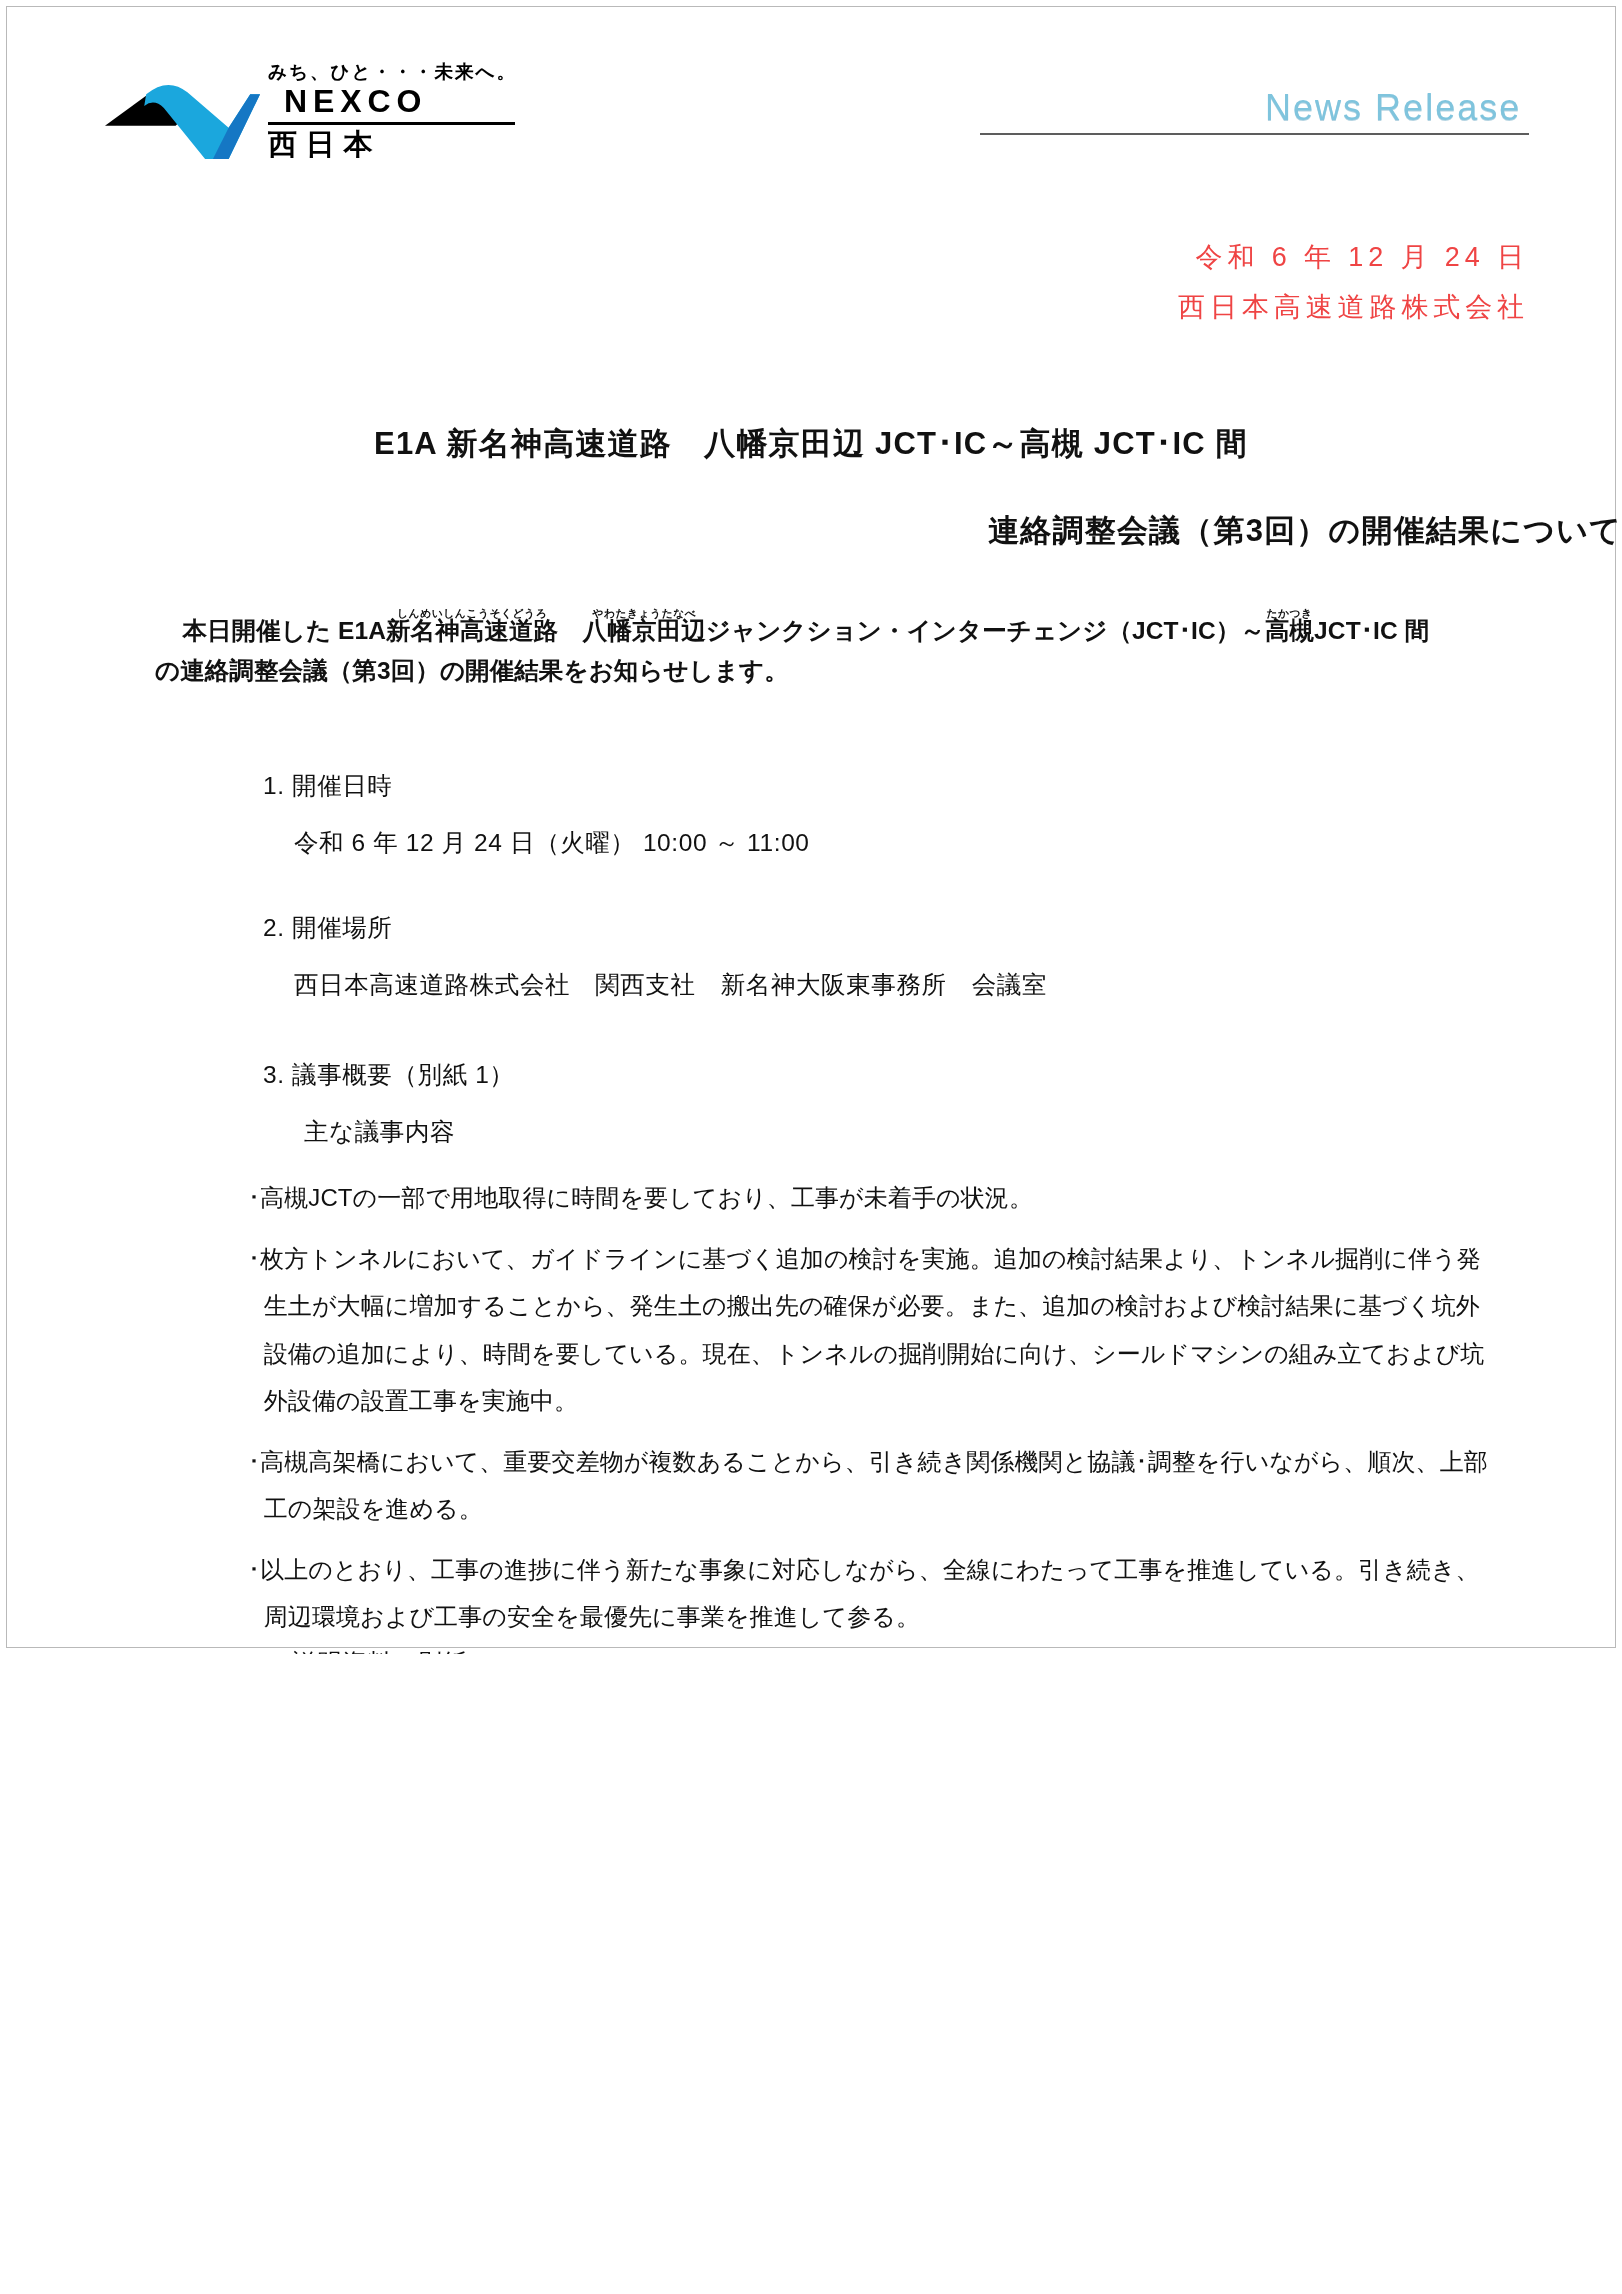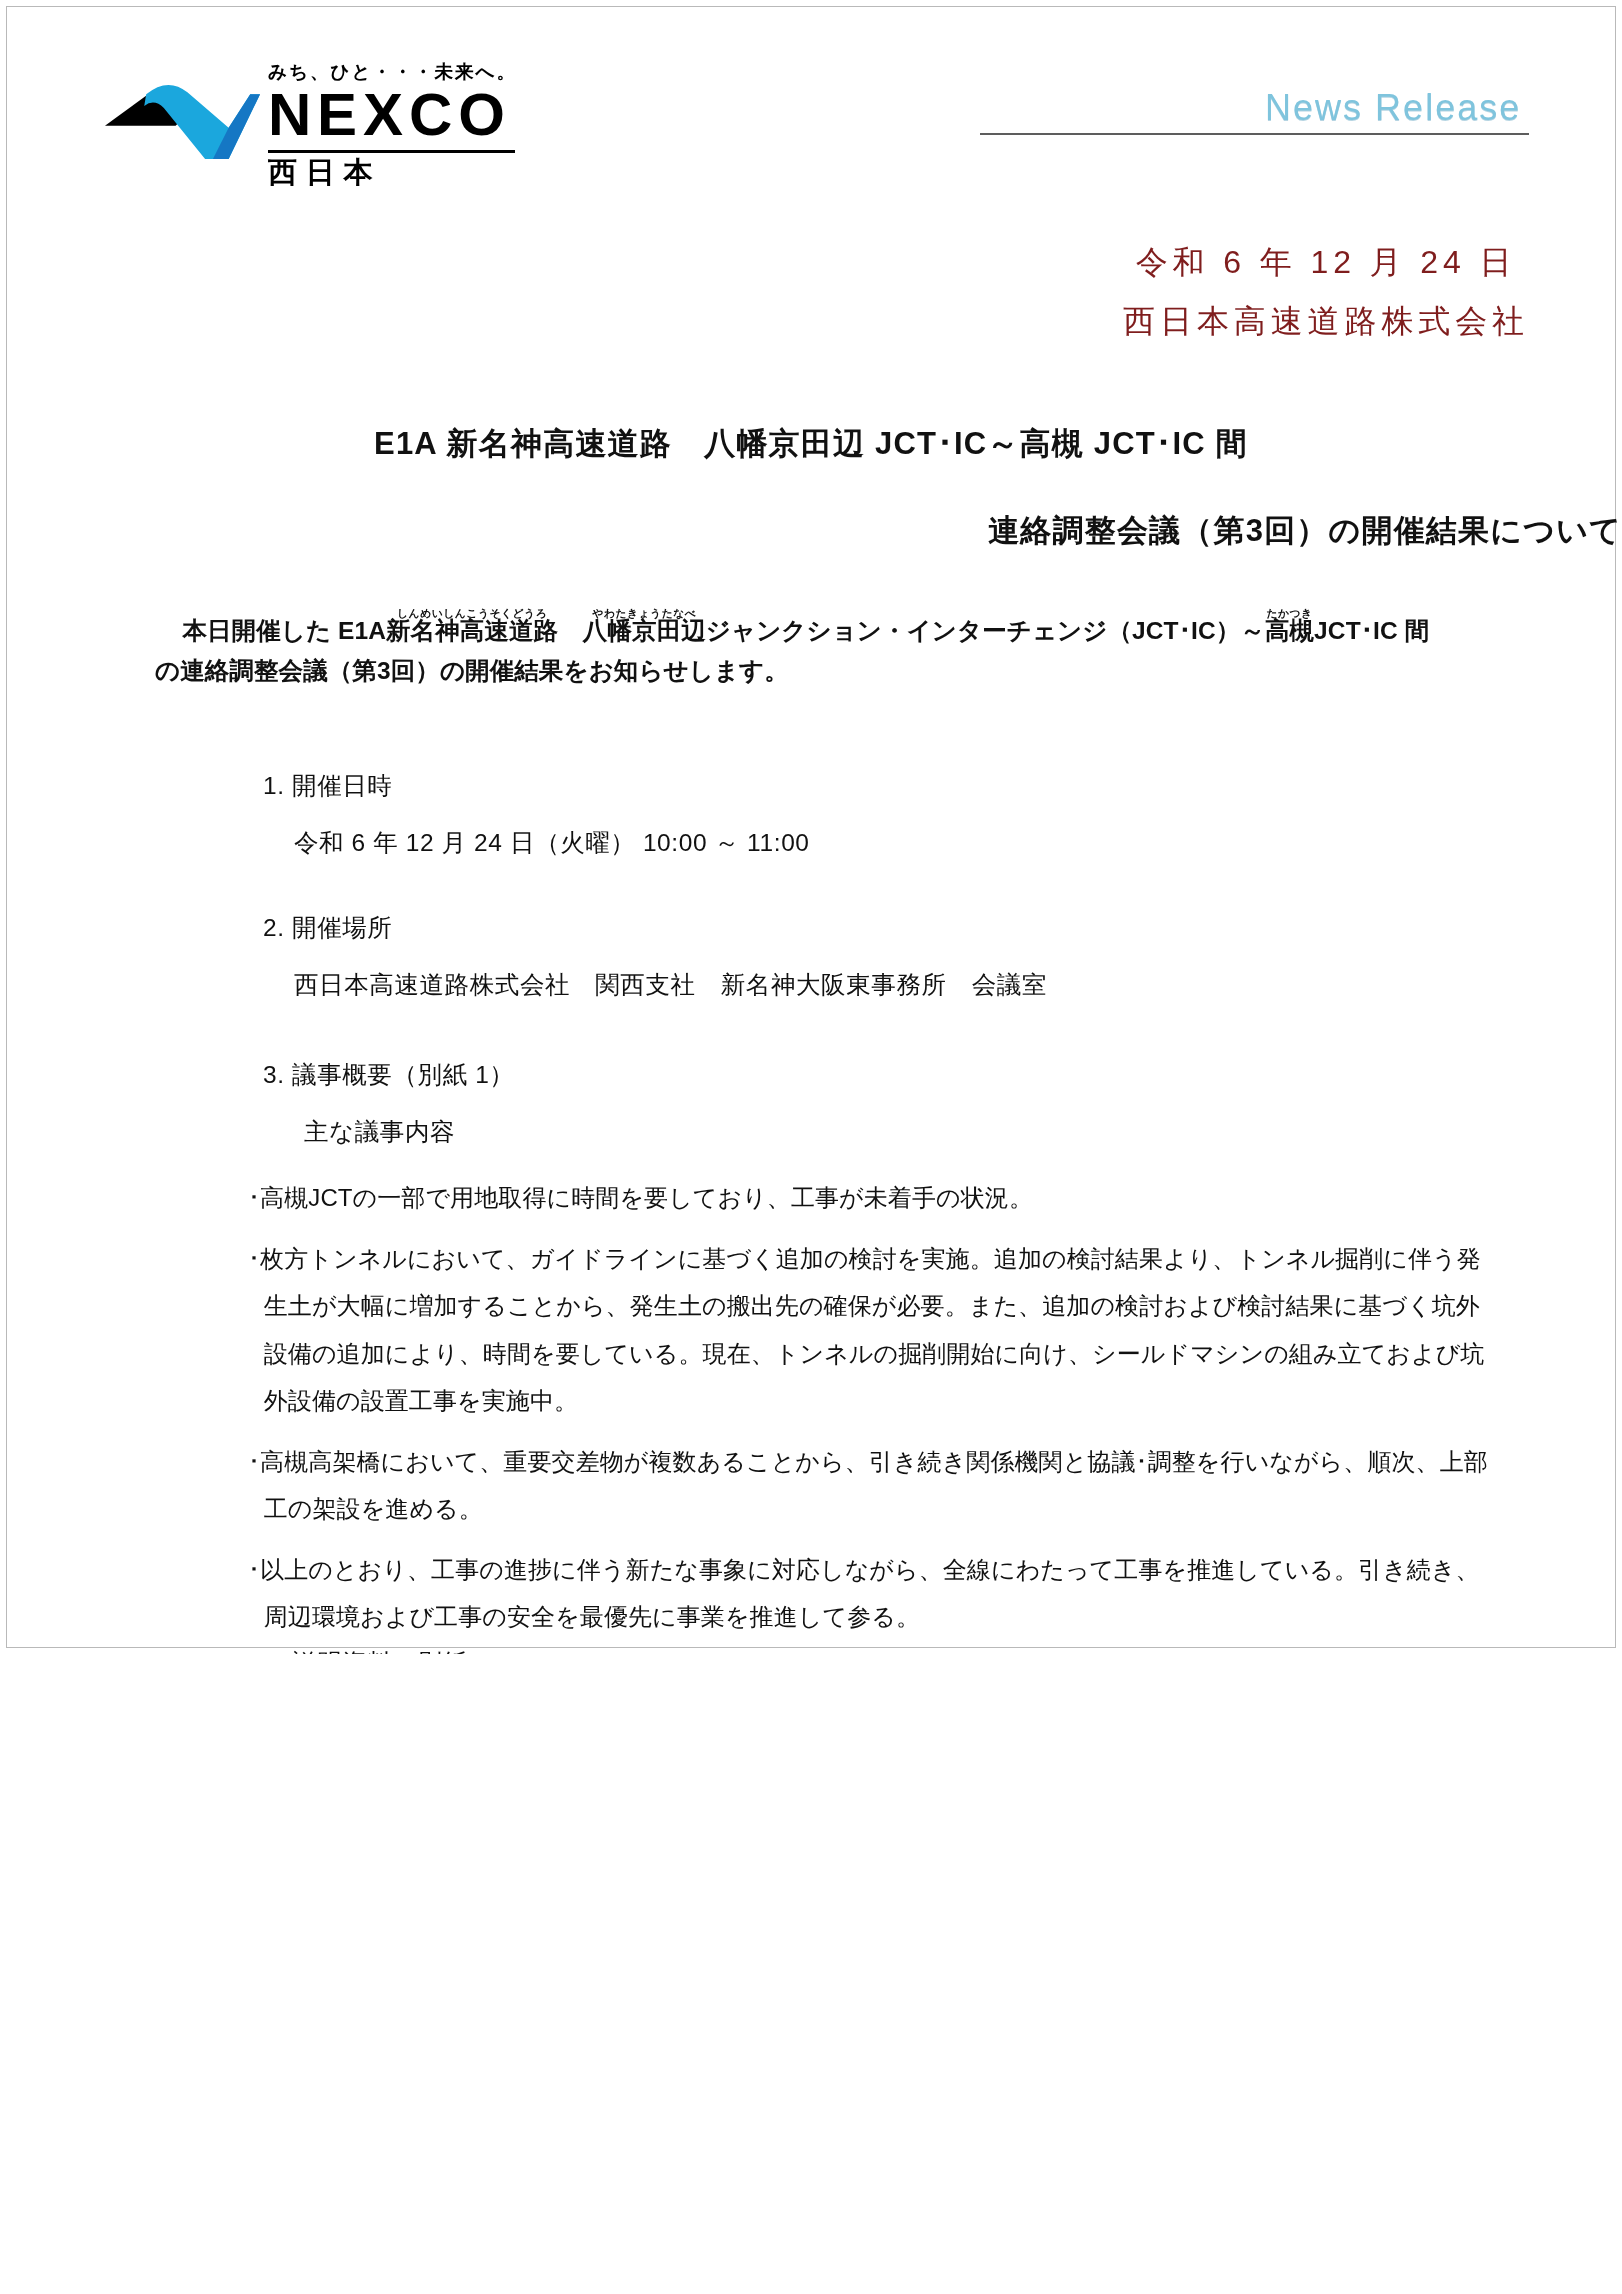--- a/index.html
+++ b/index.html
@@ -60,26 +60,27 @@
   .logo-tagline {
     font-size: 18.6px;
     letter-spacing: 2px;
     font-weight: 700;
     color: #000;
     line-height: 1;
     margin-bottom: 3.9px;
     white-space: nowrap;
   }
   .logo-nexco {
-    font-size: 60px;
+    font-size: 32px;
     font-weight: 700;
     letter-spacing: 5.9px;
     line-height: 1;
     color: #000;
     font-family: "Liberation Sans", sans-serif;
+    margin-left: 16px;
   }
   .logo-rule {
     height: 2.9px;
     background: #000;
     margin: 4.9px 0 3.9px 0;
     width: 247px;
   }
   .logo-sub {
     font-size: 29px;
     font-weight: 700;
@@ -108,25 +109,25 @@
   .news-release-rule {
     border-top: 2px solid #5d5d5d;
     width: 100%;
   }
 
   
   .meta {
     position: absolute;
     right: 93px;
     top: 233px;
-    text-align: center;
-    font-size: 32px;
+    text-align: right;
+    font-size: 27px;
     line-height: 1.85;
     letter-spacing: 4.9px;
-    color: #7f1d1d;
+    color: #ef4444;
   }
 
   
   .doc-title {
     position: absolute;
     left: 0;
     right: 0;
     top: 428px;
     text-align: center;
     font-size: 31px;

